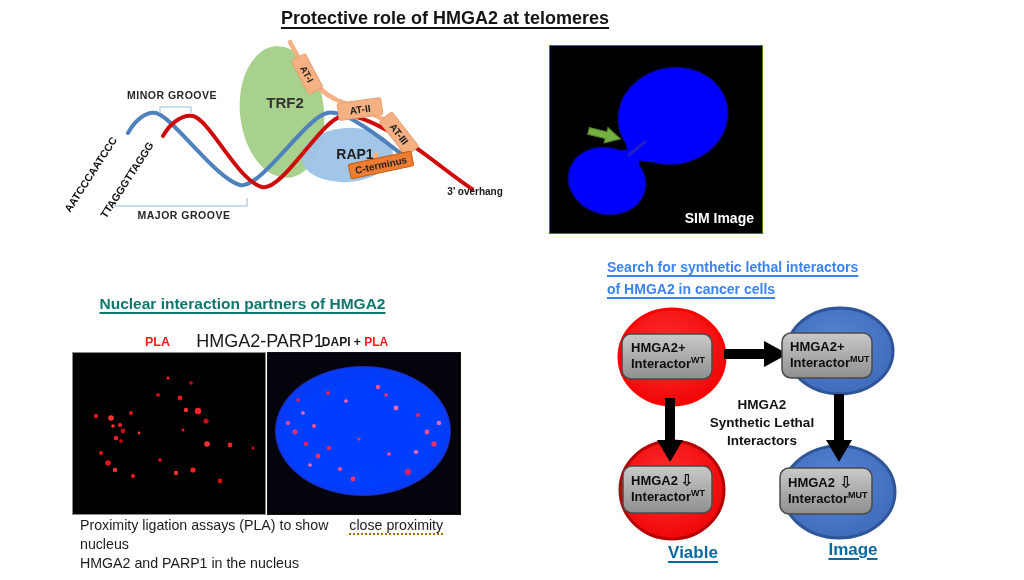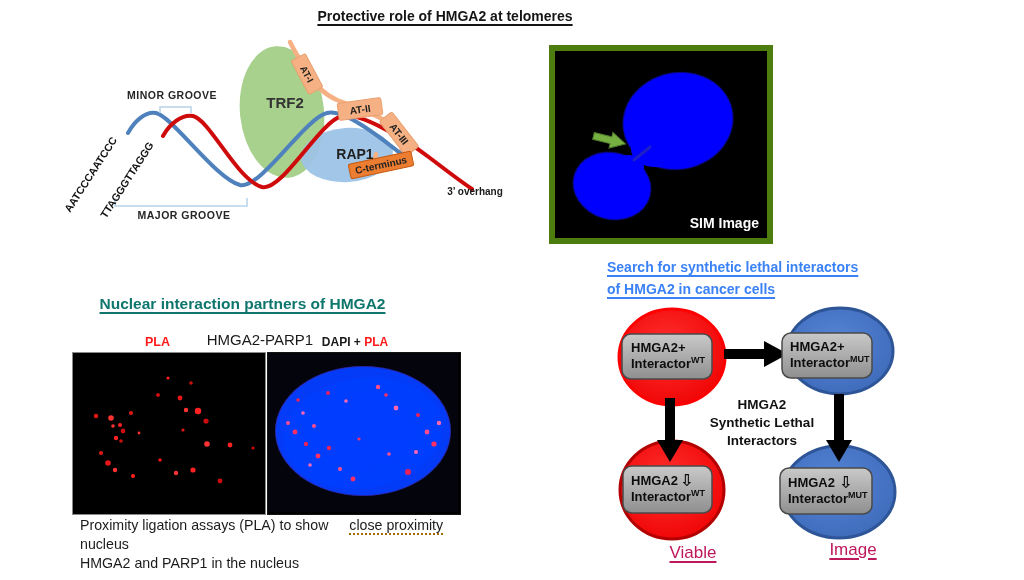--- a/index.html
+++ b/index.html
@@ -1,38 +1,38 @@
 <!DOCTYPE html>
 <html><head>
 <meta charset="utf-8">
 <style>
   html,body{margin:0;padding:0;background:#fff;}
   .slide{position:relative;width:1024px;height:580px;background:#ffffff;overflow:hidden;
          font-family:"Liberation Sans","DejaVu Sans",sans-serif;color:#111;}
   .abs{position:absolute;}
   .u{text-decoration:underline;text-decoration-thickness:2px;text-underline-offset:3px;}
-  .slide-title{top:8px;left:250px;width:390px;text-align:center;font-size:14px;font-weight:bold;color:#151515;}
+  .slide-title{top:8px;left:250px;width:390px;text-align:center;font-size:18px;font-weight:bold;color:#151515;}
   
   .pla-heading{top:295px;left:70px;width:345px;text-align:center;font-size:15.5px;font-weight:bold;color:#0f766e;}
   .lbl{font-weight:bold;}
   .lbl-pla{top:335px;left:135px;width:45px;text-align:center;font-size:12.5px;color:#ff1a1a;}
-  .lbl-pair{top:331px;left:195px;width:130px;text-align:center;font-size:15px;font-weight:normal;color:#1a1a1a;}
+  .lbl-pair{top:331px;left:195px;width:130px;text-align:center;font-size:18px;font-weight:normal;color:#1a1a1a;}
   .lbl-dapi{top:335px;left:315px;width:80px;text-align:center;font-size:12px;color:#1a1a1a;}
   .lbl-dapi .red{color:#ff1a1a;}
   .pla-panel{top:352px;width:192px;height:161px;background:#000;}
   .pla-panel.left{left:72px;border:1px solid #8a8a8a;}
   .pla-panel.right{left:267px;border:1px solid #141414;}
   .pla-caption{top:516px;left:80px;width:400px;font-size:14.2px;line-height:1.35;color:#1c1c1c;}
   .squiggle{text-decoration:underline dotted 2px #a36a00;text-underline-offset:3px;margin-left:17px;}
   
-  .sim-panel{top:45px;left:549px;width:212px;height:187px;background:#000;border:6px solid #4d7c0f;}
+  .sim-panel{top:45px;left:549px;width:212px;height:187px;background:#000;border:1px solid #4d7c0f;}
   
   .sl-heading{top:256px;left:607px;width:305px;text-align:left;font-size:14px;font-weight:bold;
               line-height:1.6;color:#3b82f6;}
-  .outcome{font-size:17px;font-weight:normal;text-align:center;color:#be185d;}
+  .outcome{font-size:17px;font-weight:bold;text-align:center;color:#0369a1;}
   .outcome-viable{top:543px;left:630px;width:126px;}
   .outcome-lethal{top:540px;left:792px;width:122px;}
   svg text{font-family:"Liberation Sans","DejaVu Sans",sans-serif;}
 </style>
 </head>
 <body>
 
 <div class="slide">
 
   <div class="abs slide-title u">Protective role of HMGA2 at telomeres</div>

